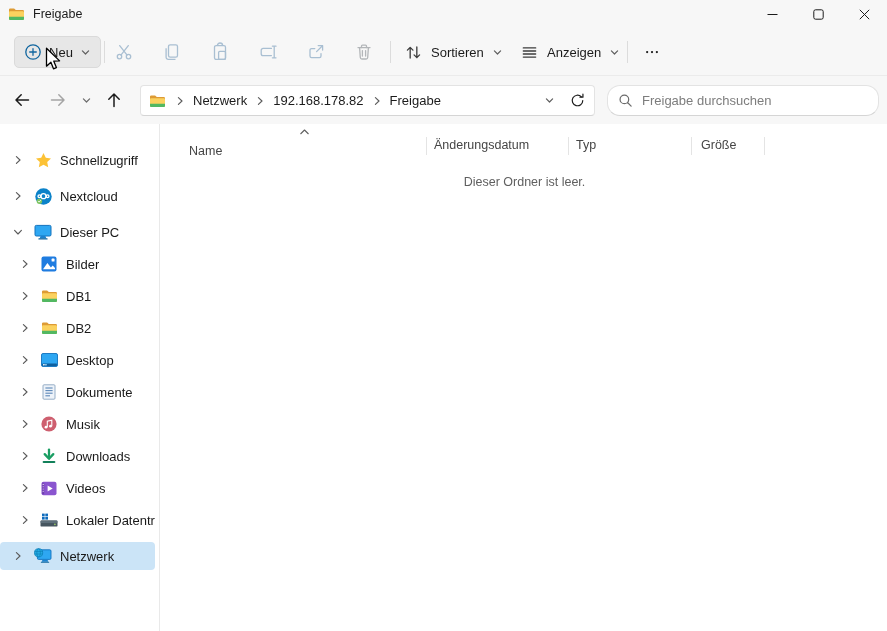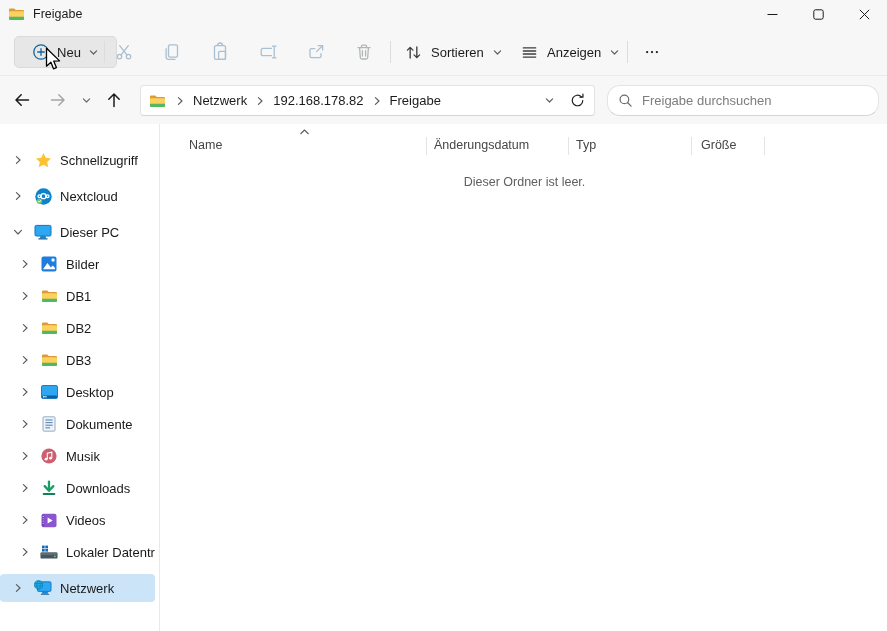--- a/index.html
+++ b/index.html
@@ -10,21 +10,21 @@
   
   .titlebar { position:absolute; left:0; top:0; width:100%; height:28px; background:#f7f7f7; display:flex; align-items:center; }
   .titlebar .app-ic { margin-left:8px; display:flex; }
   .titlebar .title { margin-left:8px; font-size:12.5px; color:#1b1b1b; }
   .win-controls { position:absolute; right:0; top:0; height:28px; display:flex; }
   .win-btn { width:46px; height:28px; display:flex; align-items:center; justify-content:center; background:transparent; border:none; cursor:default; }
   .win-btn svg { display:block; }
 
   
   .toolbar { position:absolute; left:0; top:28px; width:100%; height:48px; background:#f7f7f7; border-bottom:1px solid #ebebeb; }
-  .new-btn { position:absolute; left:14px; top:8px; width:103px; height:32px; background:#e7e7e7; border:1px solid #dadada; border-radius:5px; display:flex; align-items:center; justify-content:center; gap:7px; font-size:13px; color:#1b1b1b; font-family:inherit; }
+  .new-btn { position:absolute; left:14px; top:8px; width:87px; height:32px; background:#e7e7e7; border:1px solid #dadada; border-radius:5px; display:flex; align-items:center; justify-content:center; gap:7px; font-size:13px; color:#1b1b1b; font-family:inherit; }
   .tb-divider { position:absolute; top:13px; width:1px; height:22px; background:#dcdcdc; }
   .icon-btn { position:absolute; top:6px; width:40px; height:36px; border:none; background:transparent; display:flex; align-items:center; justify-content:center; }
   .icon-btn.disabled { color:#a9bfd2; }
   .icon-btn.gray { color:#b3b6b9; }
   .tb-text-btn { position:absolute; top:6px; height:36px; border:none; background:transparent; display:flex; align-items:center; gap:8px; font-size:13px; color:#1b1b1b; font-family:inherit; padding:0 8px; }
   .chev-dn { color:#5f5f5f; display:flex; }
 
   
   .addressrow { position:absolute; left:0; top:76px; width:100%; height:48px; background:#f7f7f7; }
   .nav-btn { position:absolute; top:8px; width:32px; height:32px; border:none; background:transparent; display:flex; align-items:center; justify-content:center; color:#1b1b1b; }
@@ -414,35 +414,20 @@
           <span class="slabel">DB2</span>
         </div>
         <div class="side-item child">
           <span class="chev">
             <svg width="10" height="10" viewBox="0 0 10 10">
               <path d="M3.4 1.6 L7 5 L3.4 8.4" fill="none" stroke="currentColor" stroke-width="1.15" stroke-linecap="round" stroke-linejoin="round"></path>
             </svg>
           </span>
           <span class="sicon">
             <svg width="17" height="14" viewBox="0 0 17 14">
-              <path d="M1 2.6 Q1 1.4 2.2 1.4 H6.1 L7.8 3.1 H14.8 Q16 3.1 16 4.3 V6 H1 Z" fill="#dd9b35"></path>
-              <rect x="1" y="4.2" width="15" height="8.8" rx="1.1" fill="#fbd25f"></rect>
-              <path d="M1 9.8 H16 V11.9 Q16 13 14.9 13 H2.1 Q1 13 1 11.9 Z" fill="#52b862"></path>
-            </svg>
-          </span>
-          <span class="slabel">DB3</span>
-        </div>
-        <div class="side-item child">
-          <span class="chev">
-            <svg width="10" height="10" viewBox="0 0 10 10">
-              <path d="M3.4 1.6 L7 5 L3.4 8.4" fill="none" stroke="currentColor" stroke-width="1.15" stroke-linecap="round" stroke-linejoin="round"></path>
-            </svg>
-          </span>
-          <span class="sicon">
-            <svg width="17" height="14" viewBox="0 0 17 14">
               <rect x="0.5" y="0.5" width="16" height="13" rx="1.5" fill="#2ea7f2" stroke="#1272bd" stroke-width="0.9"></rect>
               <rect x="1.1" y="10.4" width="14.8" height="2.7" rx="0.5" fill="#0f5f9e"></rect>
               <rect x="2.1" y="11.1" width="1.4" height="1.4" rx="0.2" fill="#ffffff"></rect>
               <rect x="4.2" y="11.1" width="1.4" height="1.4" rx="0.2" fill="#9adcff"></rect>
             </svg>
           </span>
           <span class="slabel">Desktop</span>
         </div>
         <div class="side-item child">
           <span class="chev">
@@ -550,21 +535,21 @@
                 <ellipse cx="4.6" cy="4.8" rx="1.8" ry="4.1"></ellipse>
                 <path d="M0.8 3.6 h7.6 M0.8 6 h7.6"></path>
               </g>
             </svg>
           </span>
           <span class="slabel">Netzwerk</span>
         </div>
       </aside>
     <main class="content">
       <div class="colheaders" id="colheaders">
-          <button class="colheader" style="left: 28px;">Name</button>
+          <button class="colheader" style="left: 28px; margin-top: 6px;">Name</button>
           <span class="col-div" style="left: 265px;"></span>
           <button class="colheader" style="left: 273px;">Änderungsdatum</button>
           <span class="col-div" style="left: 407px;"></span>
           <button class="colheader" style="left: 415px;">Typ</button>
           <span class="col-div" style="left: 530px;"></span>
           <button class="colheader" style="left: 540px;">Größe</button>
           <span class="col-div" style="left: 603px;"></span>
           <span class="sort-caret" style="left: 138px;">
             <svg width="11" height="8" viewBox="0 0 11 8">
               <path d="M1.5 6 L5.5 2 L9.5 6" fill="none" stroke="currentColor" stroke-width="1.1" stroke-linejoin="round"></path>

